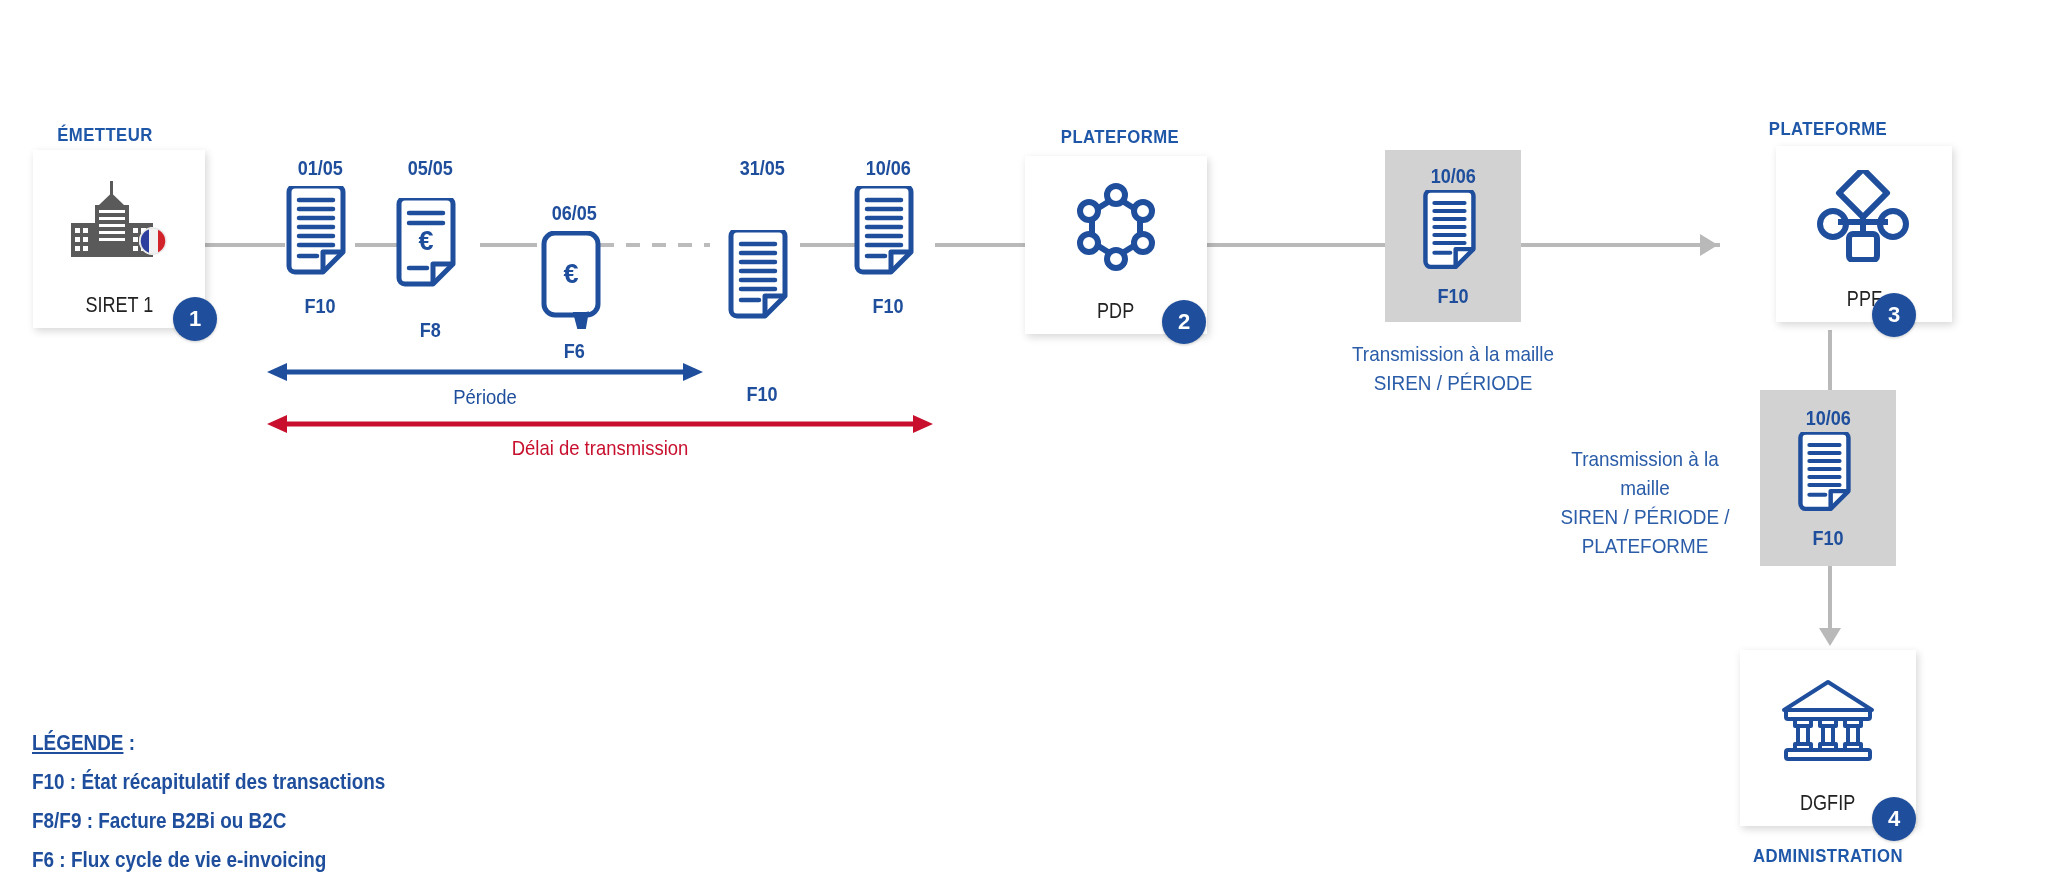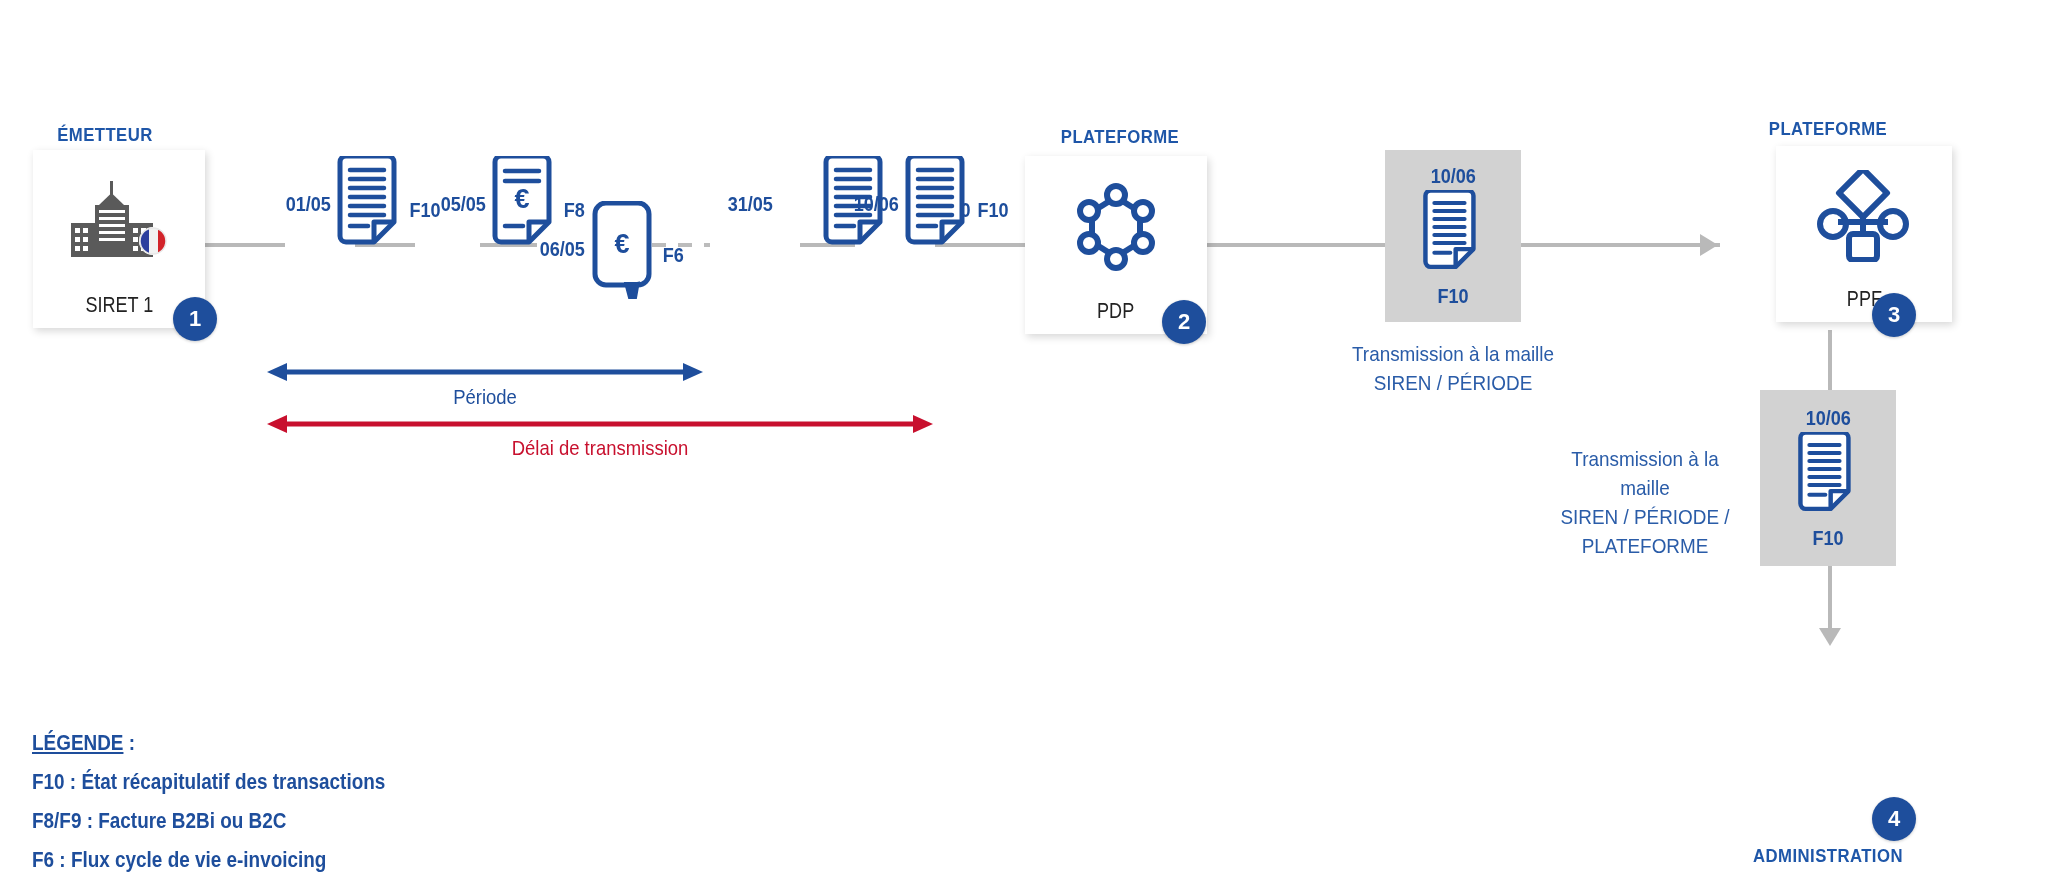--- a/index.html
+++ b/index.html
@@ -87,21 +87,21 @@
     font-weight:700;font-size:22px;margin-bottom:13px;
     transform:scaleX(.86);transform-origin:left center;white-space:nowrap;
   }
   .legend .lg-title u{text-decoration:underline;}
   .legend .lg-line{
     font-weight:700;font-size:22px;margin-bottom:13px;
     transform:scaleX(.86);transform-origin:left center;white-space:nowrap;
   }
 
   .doc-col{
-    position:absolute;display:flex;flex-direction:row;align-items:center;
+    position:absolute;display:flex;flex-direction:column;align-items:center;
   }
   .doc-col .date{margin-bottom:6px;}
   .doc-col .fcode{margin-top:6px;}
 </style>
 </head>
 <body>
 
 <div class="stage">
 
   <div class="hline" style="left:205px;top:243px;width:80px;"></div>
@@ -182,21 +182,21 @@
           <line x1="15" y1="41" x2="49" y2="41"></line>
           <line x1="15" y1="50" x2="49" y2="50"></line>
           <line x1="15" y1="59" x2="49" y2="59"></line>
           <line x1="15" y1="70" x2="33" y2="70"></line>
         </g>
       </svg>
     </div>
     <div class="fcode">F10</div>
   </div>
 
-  <div class="doc-col" style="left:437px;top:156px;width:76px;">
+  <div class="doc-col" style="left:392px;top:156px;width:76px;gap:12px;">
     <div class="date">05/05</div>
     <div>
       <svg width="72" height="98" viewBox="0 0 72 98">
         <path d="M5 6 a6 6 0 0 1 6 -6 h42 a6 6 0 0 1 6 6 v60 l-20 20 h-28 a6 6 0 0 1 -6 -6 z" fill="#fff" stroke="#1e4e9c" stroke-width="5" stroke-linejoin="round"></path>
         <path d="M59 66 h-20 v20" fill="none" stroke="#1e4e9c" stroke-width="5" stroke-linejoin="round"></path>
         <g stroke="#1e4e9c" stroke-width="4.5" stroke-linecap="round">
           <line x1="15" y1="15" x2="49" y2="15"></line>
           <line x1="15" y1="25" x2="49" y2="25"></line>
           <line x1="15" y1="70" x2="33" y2="70"></line>
         </g>
@@ -358,20 +358,41 @@
           <line x1="15" y1="70" x2="33" y2="70"></line>
         </g>
       </svg>
     </div>
     <div class="fcode">F10</div>
   </div>
   <div class="caption abs" style="left:1540px;top:445px;width:210px;">Transmission à la maille
 SIREN / PÉRIODE /
 PLATEFORME</div>
 
+  <div class="card" style="left:1740px;top:650px;width:176px;height:176px;">
+    <div class="icon-wrap">
+      <svg width="96" height="84" viewBox="0 0 96 84">
+        <g fill="#fff" stroke="#1e4e9c" stroke-width="4" stroke-linejoin="round">
+          <polygon points="48,4 92,32 4,32"></polygon>
+          <rect x="6" y="32" width="84" height="9" rx="2"></rect>
+          <rect x="15" y="41" width="16" height="7"></rect>
+          <rect x="40" y="41" width="16" height="7"></rect>
+          <rect x="65" y="41" width="16" height="7"></rect>
+          <rect x="18" y="48" width="10" height="18"></rect>
+          <rect x="43" y="48" width="10" height="18"></rect>
+          <rect x="68" y="48" width="10" height="18"></rect>
+          <rect x="15" y="66" width="16" height="6"></rect>
+          <rect x="40" y="66" width="16" height="6"></rect>
+          <rect x="65" y="66" width="16" height="6"></rect>
+          <rect x="6" y="72" width="84" height="9" rx="2"></rect>
+        </g>
+      </svg>
+    </div>
+    <div class="node-label card-name">DGFIP</div>
+  </div>
   <div class="badge" style="left:1872px;top:797px;width:44px;height:44px;">4</div>
 
   <div class="hdr abs" style="left:1738px;top:845px;width:180px;">ADMINISTRATION</div>
 
   <div class="legend" style="left:32px;top:730px;width:500px;">
     <div class="lg-title">
       <u>LÉGENDE</u><span> :</span>
     </div>
     <div class="lg-line">F10 : État récapitulatif des transactions</div>
     <div class="lg-line">F8/F9 : Facture B2Bi ou B2C</div>

